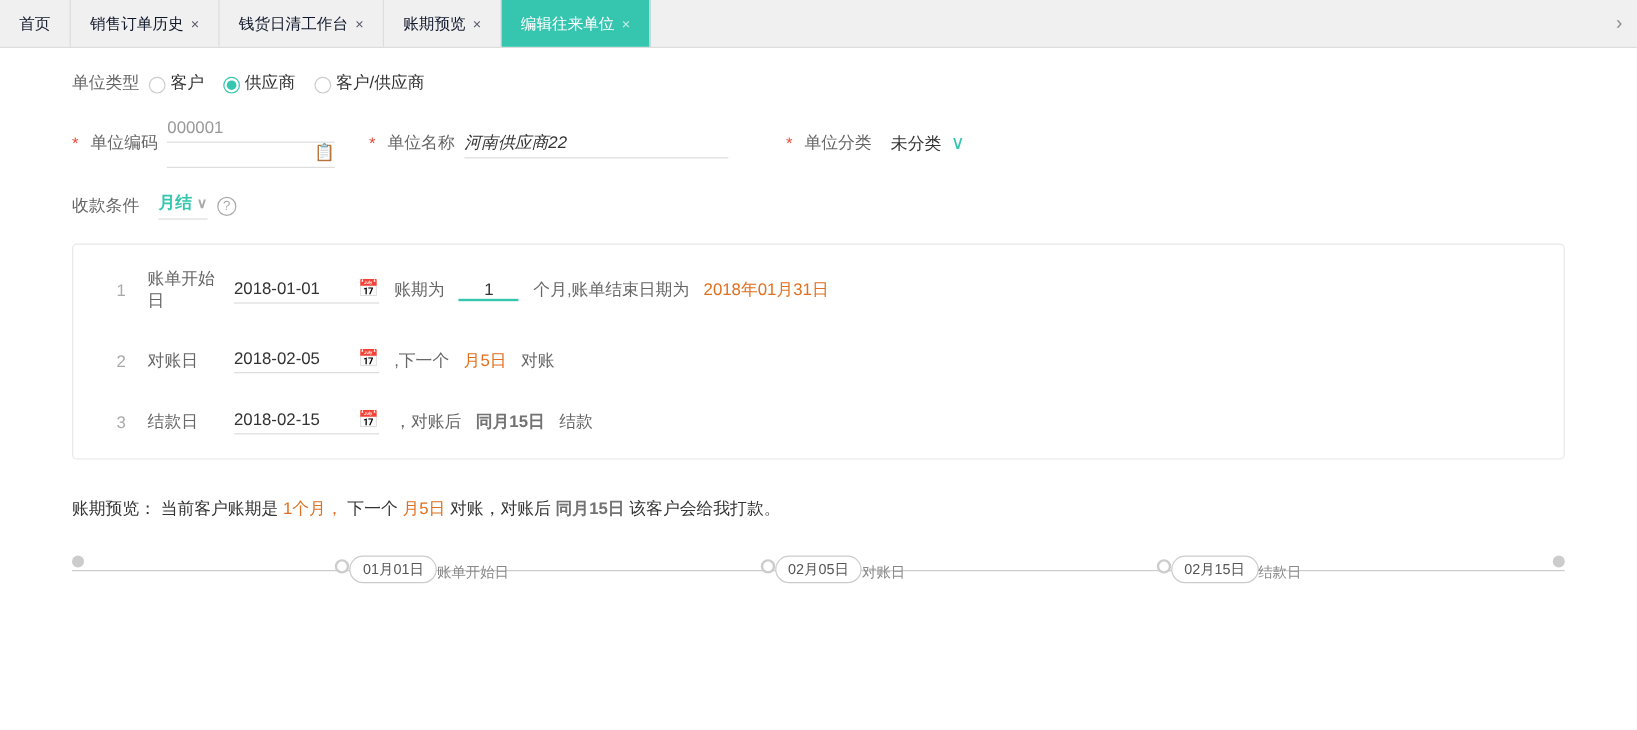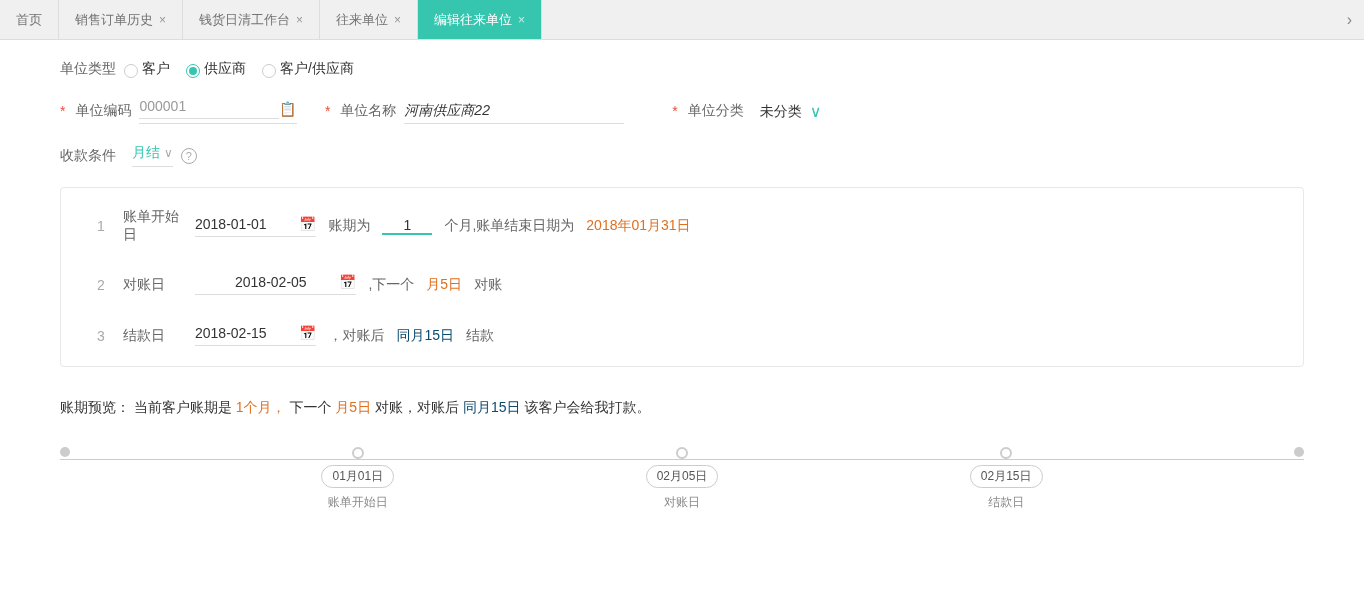--- a/index.html
+++ b/index.html
@@ -14,21 +14,21 @@
       height: 40px;
       padding: 0 0;
     }
     .tab {
       display: flex;
       align-items: center;
       padding: 0 16px;
       height: 100%;
       cursor: pointer;
       font-size: 13px;
-      color: #737373;
+      color: #0f172a;
       border-right: 1px solid #ddd;
       white-space: nowrap;
       gap: 6px;
     }
     .tab.active {
       background: #36c6b0;
       color: #fff;
     }
     .tab .close-btn {
       font-size: 12px;
@@ -110,23 +110,24 @@
       padding: 4px 0;
       font-size: 14px;
       color: #333;
       width: 180px;
       font-style: italic;
     }
     .form-input-wide { width: 220px; }
 
     .input-with-icon {
       display: flex;
-      align-items: center;
+      align-items: flex-end;
       border-bottom: 1px solid #ddd;
       padding-bottom: 4px;
+      flex-direction: column;
     }
     .input-with-icon input {
       border: none;
       outline: none;
       font-size: 14px;
       color: #999;
       width: 160px;
     }
     .calendar-icon {
       color: #aaa;
@@ -231,21 +232,21 @@
     .period-month-input {
       border: none;
       border-bottom: 2px solid #36c6b0;
       outline: none;
       font-size: 14px;
       color: #333;
       width: 50px;
       text-align: center;
     }
     .highlight-date { color: #e07020; }
-    .highlight-green { color: #0c4a6e; }
+    .highlight-green { color: #737373; font-weight: bold; }
 
     
     .account-preview {
       margin-bottom: 20px;
       font-size: 14px;
       color: #333;
       margin-top: 32px;
     }
 
     
@@ -267,21 +268,21 @@
     .timeline-items {
       display: flex;
       align-items: flex-start;
       justify-content: space-between;
       width: 100%;
       position: relative;
       z-index: 1;
     }
     .timeline-node {
       display: flex;
-      flex-direction: column;
+      flex-direction: row;
       align-items: center;
       position: relative;
     }
     .timeline-dot {
       width: 12px;
       height: 12px;
       border-radius: 50%;
       background: #fff;
       border: 2px solid #ccc;
       margin-bottom: 6px;
@@ -316,21 +317,21 @@
   </div>
   <div class="tab">
     <span>销售订单历史</span>
     <span class="close-btn">×</span>
   </div>
   <div class="tab">
     <span>钱货日清工作台</span>
     <span class="close-btn">×</span>
   </div>
   <div class="tab">
-    <span>往来单位</span>
+    <span>账期预览</span>
     <span class="close-btn">×</span>
   </div>
   <div class="tab active">
     <span>编辑往来单位</span>
     <span class="close-btn">×</span>
   </div>
   <div class="tab-more">›</div>
 </div>
 
 <div class="main-content">
@@ -368,21 +369,21 @@
     <span class="required-star">*</span>
     <span class="form-label">单位分类</span>
     <div class="unit-classify" style="margin-left:8px;">
       <span class="classify-value">未分类</span>
       <span class="classify-arrow">∨</span>
     </div>
   </div>
 
   <div class="form-row">
     <span class="form-label">收款条件</span>
-    <div class="select-with-arrow" style="margin-left:8px;">
+    <div class="select-with-arrow" style="margin-left:8px;font-weight:bold;">
       <span class="select-label">月结</span>
       <span class="arrow-down">∨</span>
     </div>
     <span class="help-icon">?</span>
   </div>
 
   <div class="period-card">
 
     <div class="period-row">
       <span class="period-row-num">1</span>
@@ -394,21 +395,21 @@
       <span class="period-desc">账期为</span>
       <input type="text" class="period-month-input" value="1" style="">
       <span class="period-desc">个月,账单结束日期为</span>
       <span class="highlight-date">2018年01月31日</span>
     </div>
 
     <div class="period-row">
       <span class="period-row-num">2</span>
       <span class="period-row-label">对账日</span>
       <div class="date-input-box">
-        <input type="text" style="width: 100px; border: none; outline: none; font-size: 14px; color: rgb(51, 51, 51); margin-left: 40px;" value="2018-02-05">
+        <input type="text" style="width: 100px; border: none; outline: none; font-size: 14px; color: rgb(51, 51, 51);" value="2018-02-05">
         <span class="cal-icon">📅</span>
       </div>
       <span class="period-desc">,下一个</span>
       <span class="highlight-date">月5日</span>
       <span class="period-desc">对账</span>
     </div>
 
     <div class="period-row" style="margin-bottom:0;">
       <span class="period-row-num">3</span>
       <span class="period-row-label">结款日</span>

